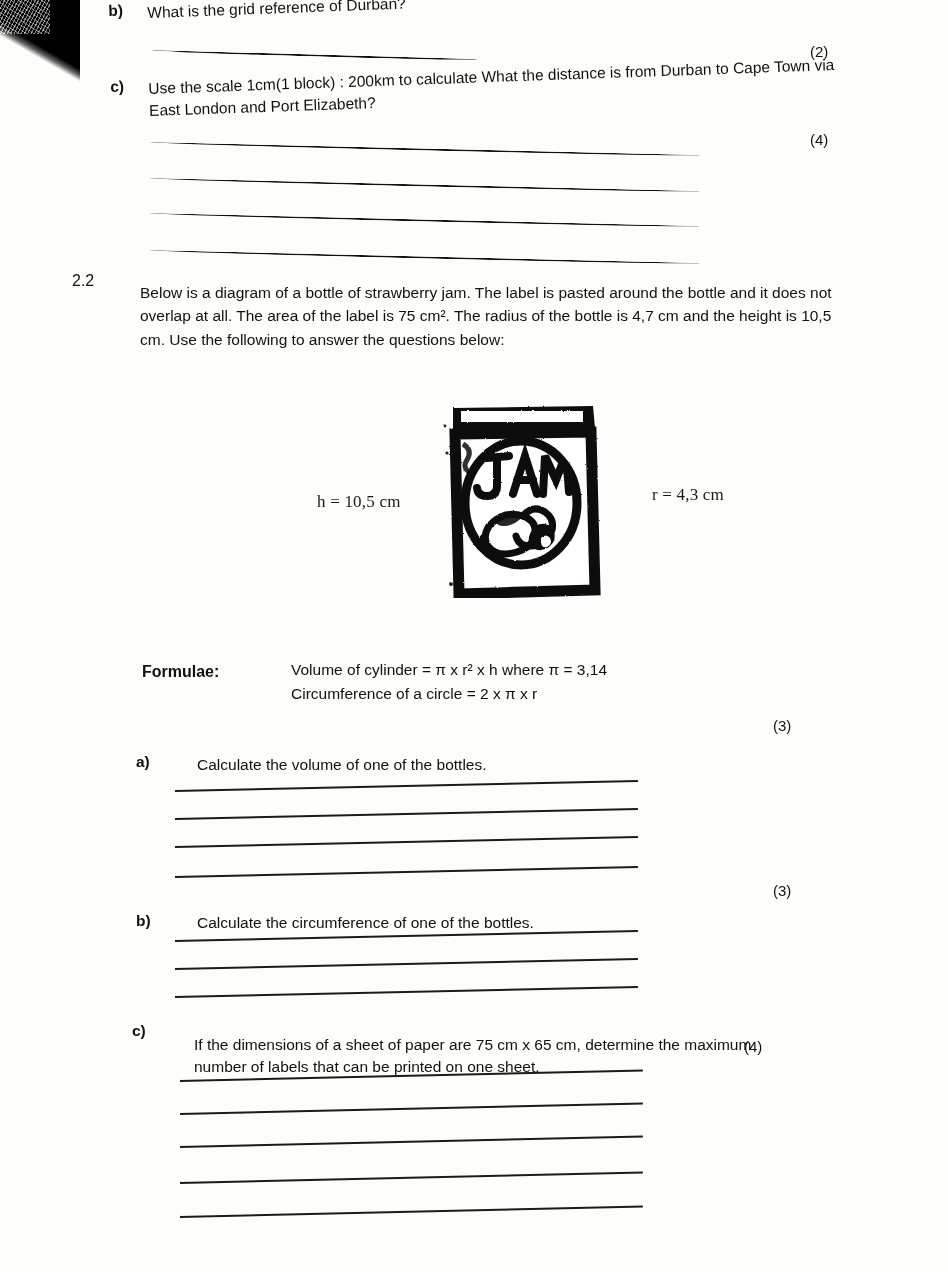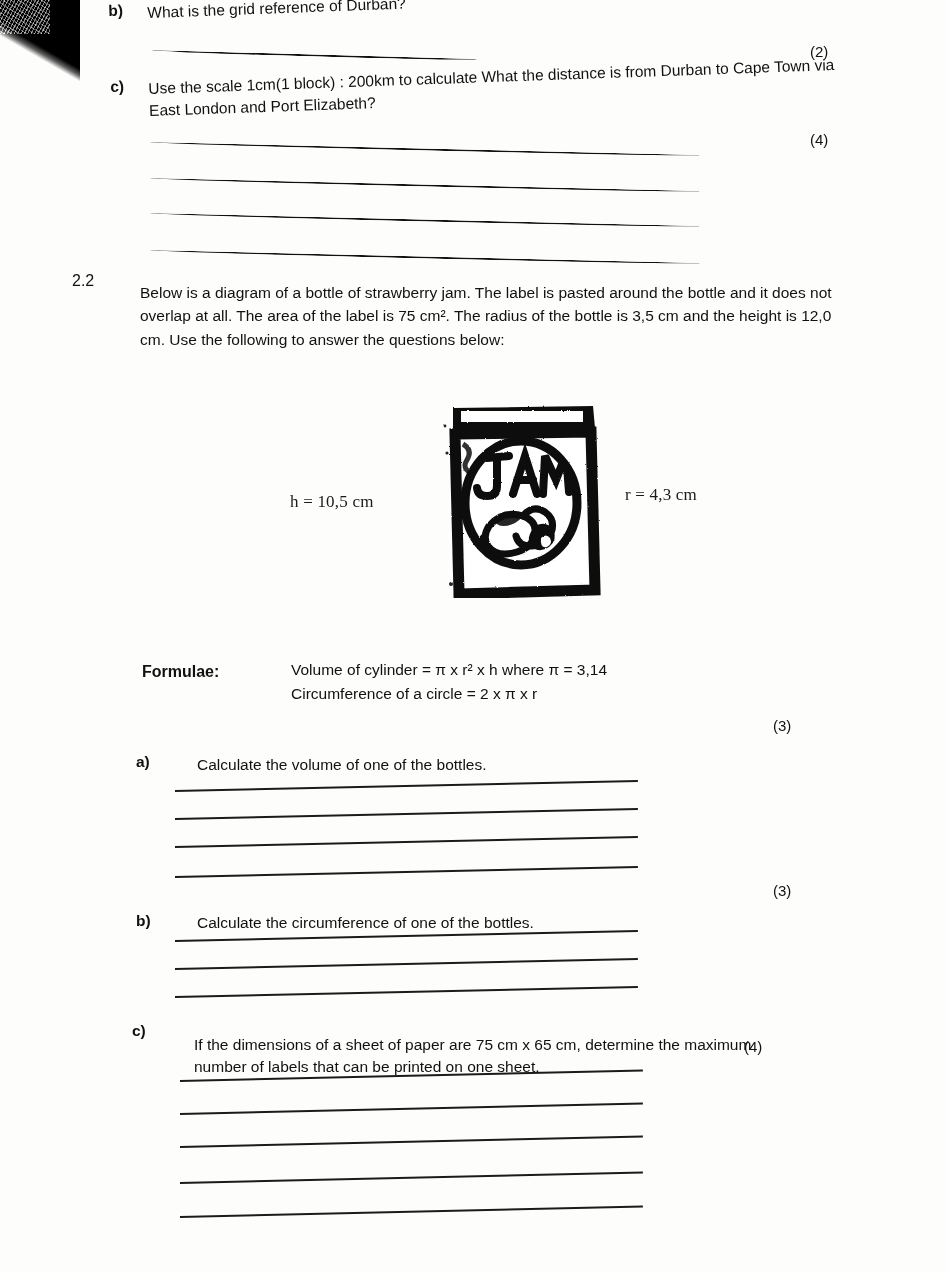--- a/index.html
+++ b/index.html
@@ -106,20 +106,21 @@
     top: 398px;
     width: 170px;
     height: 200px;
   }
   .dim-label {
     position: absolute;
     font-family: "Liberation Serif", serif;
     font-size: 17px;
     color: #1a1a1a;
     letter-spacing: .2px;
+    margin-left: 27px;
   }
 </style>
 </head>
 <body>
 
 <div id="page">
 
   <div class="scan-corner"></div>
 
   <div class="q-label skew-top" style="left:108px; top:2px;">b)</div>
@@ -137,21 +138,21 @@
 
   <div class="marks" style="left:810px; top:131px;">(4)</div>
 
   <div class="ans-line curve" style="left:150px; top:142px; width:550px; transform:rotate(1.35deg);"></div>
   <div class="ans-line curve" style="left:150px; top:178px; width:550px; transform:rotate(1.35deg);"></div>
   <div class="ans-line curve" style="left:150px; top:213px; width:550px; transform:rotate(1.35deg);"></div>
   <div class="ans-line curve" style="left:150px; top:250px; width:550px; transform:rotate(1.35deg);"></div>
 
   <div class="num-label" style="left:72px; top:272px;">2.2</div>
 
-  <div class="q-text" style="left:140px; top:281px; width:710px; line-height:1.5;">Below is a diagram of a bottle of strawberry jam. The label is pasted around the bottle and it does not overlap at all. The area of the label is 75 cm².  The radius of the bottle is 3,5 cm and the height is 12,0 cm. Use the following to answer the questions below:</div>
+  <div class="q-text" style="left:140px; top:281px; width:710px; line-height:1.5;">Below is a diagram of a bottle of strawberry jam. The label is pasted around the bottle and it does not overlap at all. The area of the label is 75 cm².  The radius of the bottle is 4,7 cm and the height is 10,5 cm. Use the following to answer the questions below:</div>
 
   <div class="dim-label" style="left:290px; top:492px;">h = 10,5 cm</div>
 
   <div class="dim-label" style="left:625px; top:485px;">r = 4,3 cm</div>
 
   <div class="jar-wrap">
     <svg width="170" height="200" viewBox="0 0 170 200">
       <defs>
         <filter id="rough">
           <feTurbulence type="fractalNoise" baseFrequency="0.5" numOctaves="3" seed="7" result="n"></feTurbulence>

